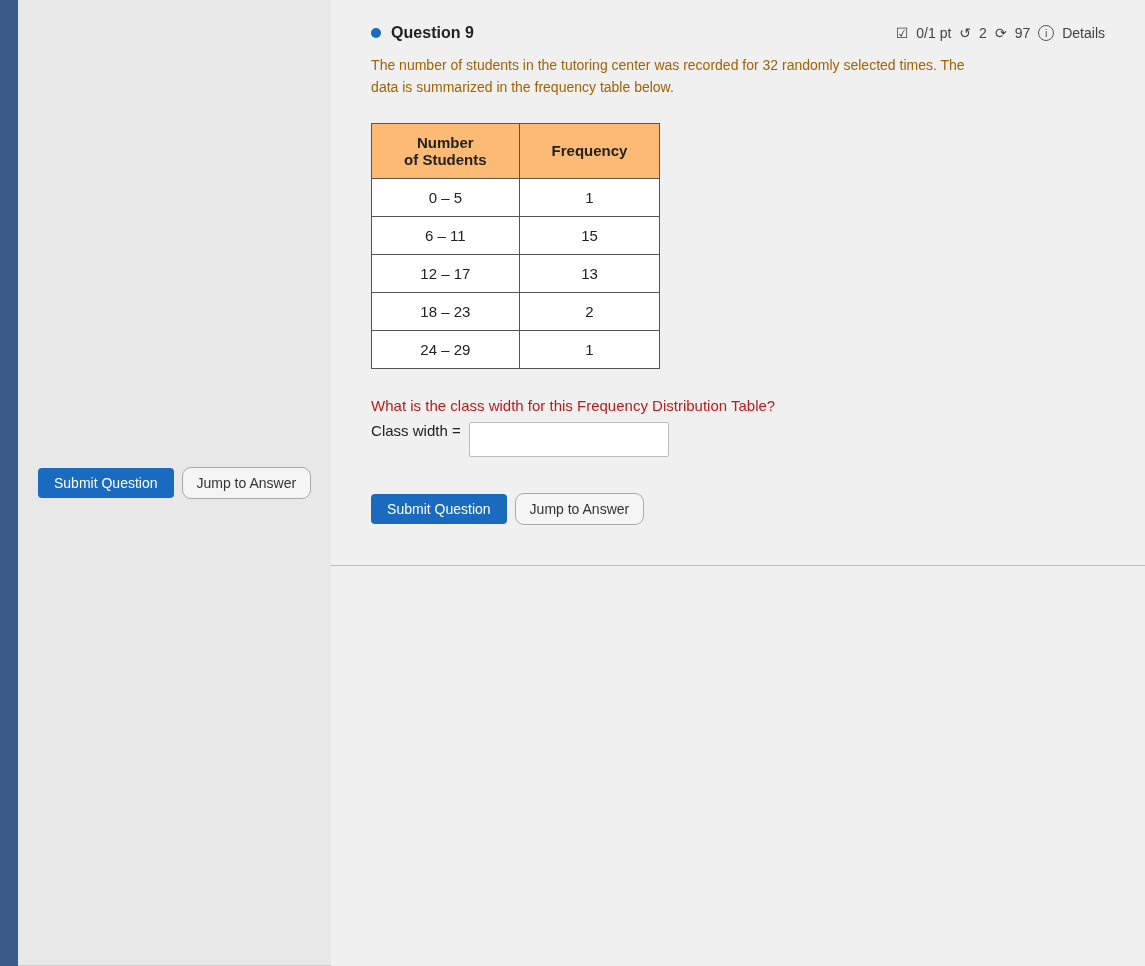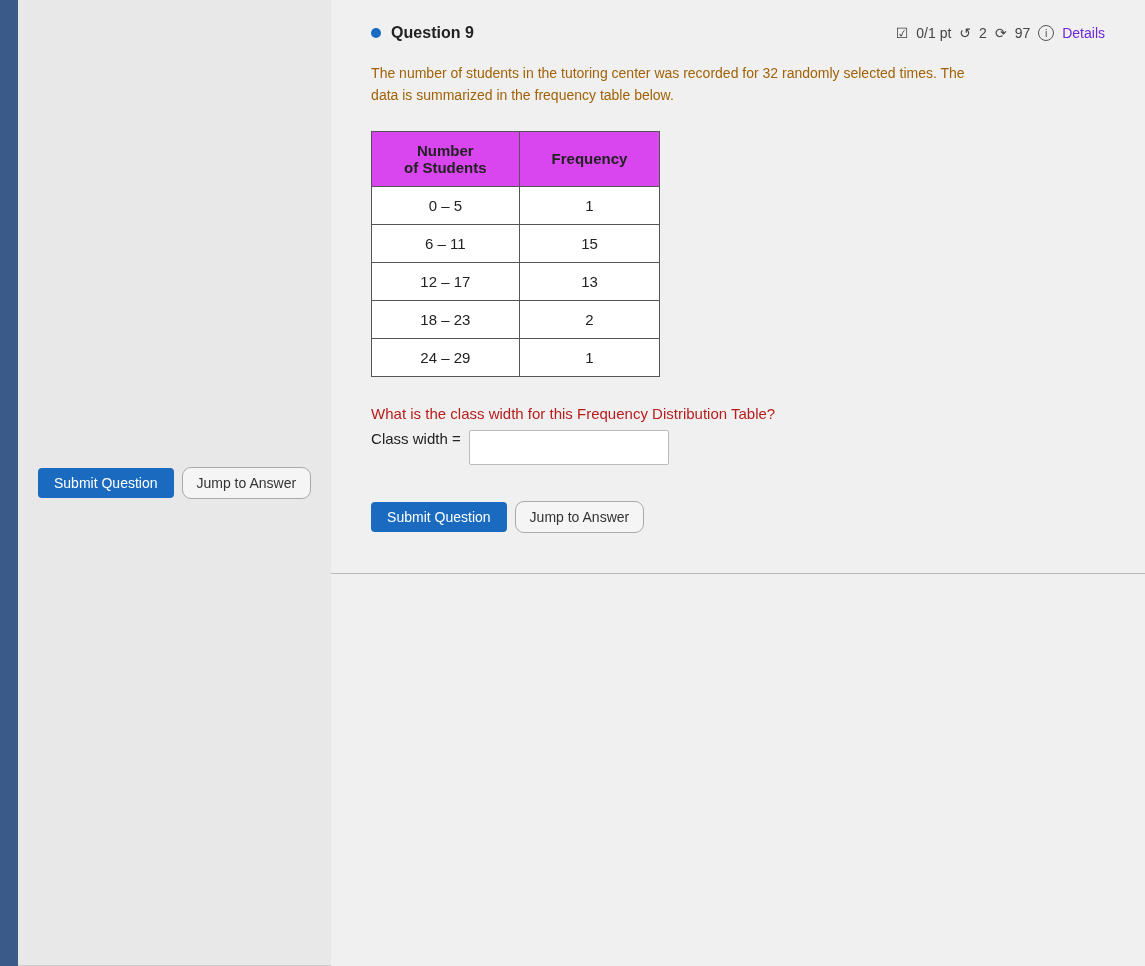--- a/index.html
+++ b/index.html
@@ -66,21 +66,21 @@
       flex: 1;
       background-color: #f0f0f0;
       padding: 24px 40px;
       overflow-y: auto;
     }
 
     .question-header {
       display: flex;
       justify-content: space-between;
       align-items: center;
-      margin-bottom: 20px;
+      margin-bottom: 12px;
     }
 
     .question-title {
       display: flex;
       align-items: center;
       gap: 10px;
       font-size: 16px;
       font-weight: 600;
       color: #222;
     }
@@ -95,21 +95,21 @@
 
     .question-meta {
       display: flex;
       align-items: center;
       gap: 8px;
       font-size: 14px;
       color: #444;
     }
 
     .details-link {
-      color: #6d28d9;
+      color: #404040;
       text-decoration: none;
       display: flex;
       gap: 4px;
     }
 
     .info-circle {
       width: 16px;
       height: 16px;
       border: 1.5px solid #555;
       border-radius: 50%;
@@ -137,21 +137,21 @@
       border: 1.5px solid #555;
       padding: 10px 32px;
       text-align: center;
       font-size: 15px;
       color: #222;
       background-color: white;
     }
 
     .freq-table th {
       font-weight: 700;
-      background-color: #d946ef;
+      background-color: #fdba74;
     }
 
     .sub-question {
       font-size: 15px;
       color: #b91c1c;
       margin-bottom: 8px;
     }
 
     .class-width-row {
       display: flex;

